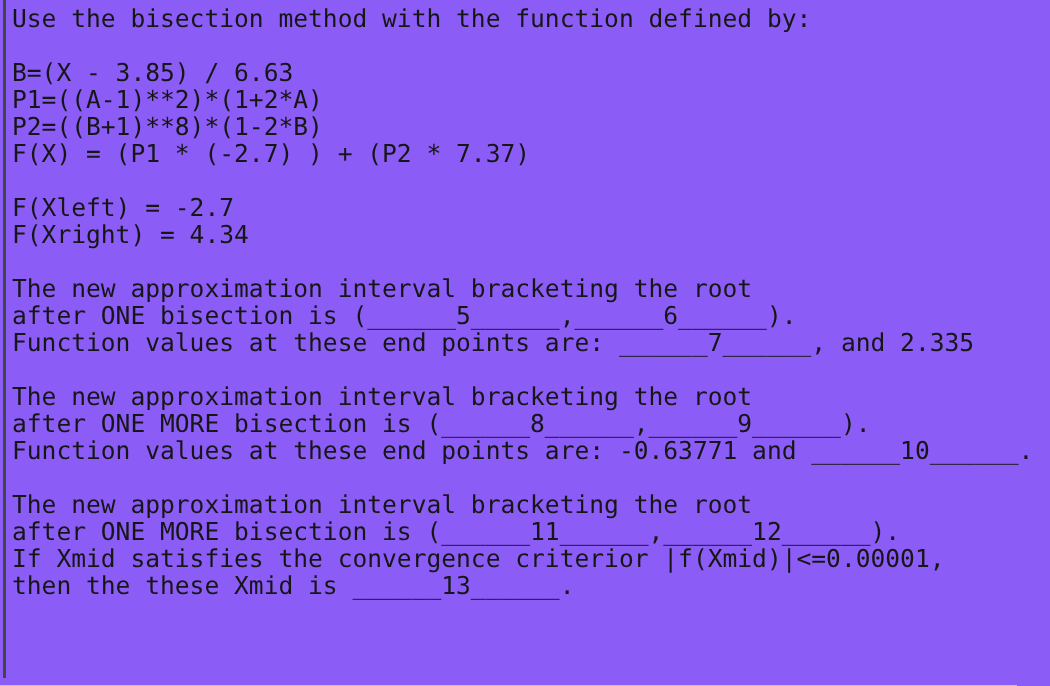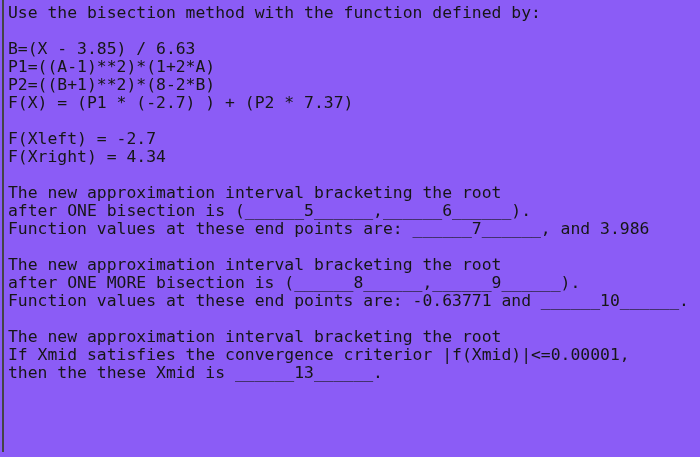--- a/index.html
+++ b/index.html
@@ -40,31 +40,32 @@
 </head>
 <body>
 
 <div class="page">
   <div class="left-rule"></div>
   <div class="doc">
     <div class="line">Use the bisection method with the function defined by:</div>
     <div class="line"></div>
     <div class="line">B=(X - 3.85) / 6.63</div>
     <div class="line">P1=((A-1)**2)*(1+2*A)</div>
-    <div class="line">P2=((B+1)**2)*(8-2*B)</div>
+    <div class="line">P2=((B+1)**8)*(1-2*B)</div>
     <div class="line">F(X) = (P1 * (-2.7) ) + (P2 * 7.37)</div>
     <div class="line"></div>
     <div class="line">F(Xleft) = -2.7</div>
     <div class="line">F(Xright) = 4.34</div>
     <div class="line"></div>
     <div class="line">The new approximation interval bracketing the root</div>
     <div class="line">after ONE bisection is (______5______,______6______).</div>
-    <div class="line">Function values at these end points are: ______7______, and 3.986</div>
+    <div class="line">Function values at these end points are: ______7______, and 2.335</div>
     <div class="line"></div>
     <div class="line">The new approximation interval bracketing the root</div>
     <div class="line">after ONE MORE bisection is (______8______,______9______).</div>
     <div class="line">Function values at these end points are: -0.63771 and ______10______.</div>
     <div class="line"></div>
     <div class="line">The new approximation interval bracketing the root</div>
+    <div class="line">after ONE MORE bisection is (______11______,______12______).</div>
     <div class="line">If Xmid satisfies the convergence criterior |f(Xmid)|&lt;=0.00001,</div>
     <div class="line">then the these Xmid is ______13______.</div>
   </div>
 </div>
 
 </body></html>

